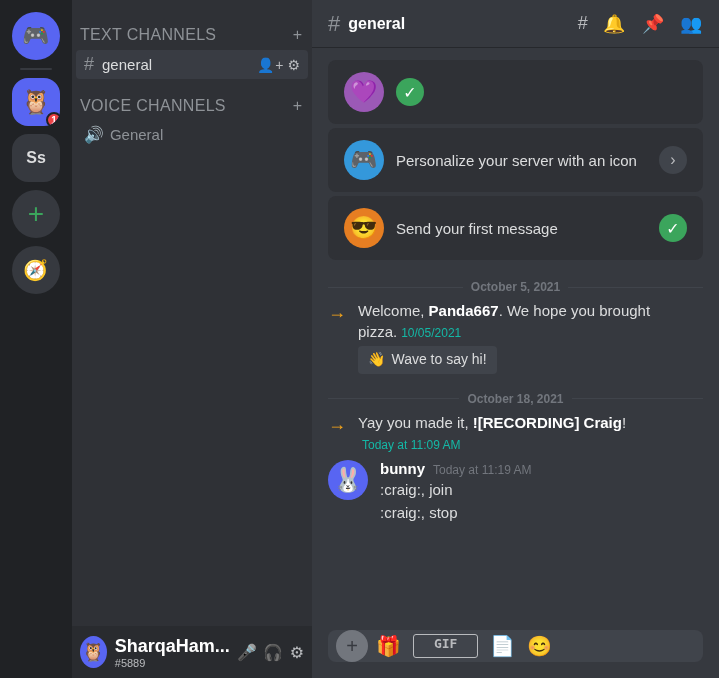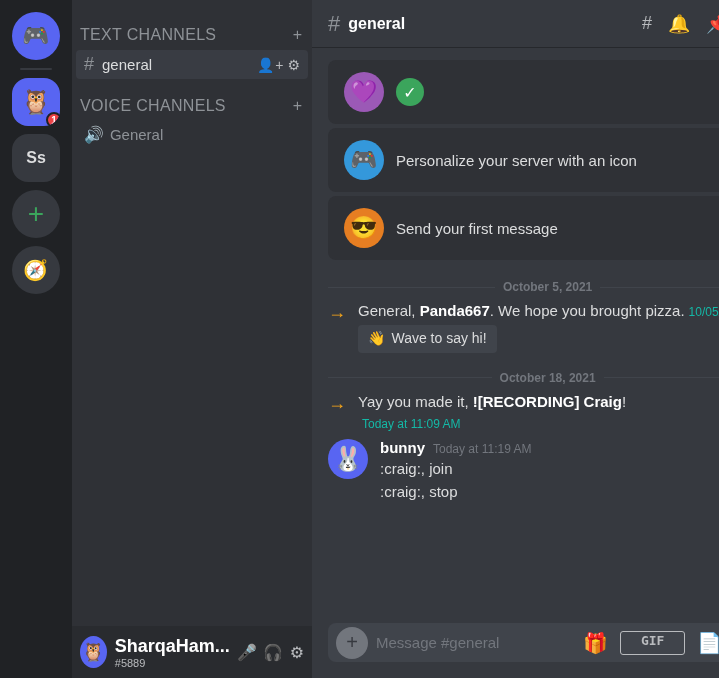--- a/index.html
+++ b/index.html
@@ -504,21 +504,21 @@
 
     <div class="date-divider">
       <div class="date-divider-line"></div>
       <span class="date-divider-text">October 5, 2021</span>
       <div class="date-divider-line"></div>
     </div>
 
     <div class="system-message">
       <span class="system-arrow">→</span>
       <div class="system-content">
-        <span>General, </span><strong>Panda667</strong><span>. We hope you brought pizza.</span><span class="timestamp">10/05/2021</span>
+        <span>Welcome, </span><strong>Panda667</strong><span>. We hope you brought pizza.</span><span class="timestamp">10/05/2021</span>
         <br>
         <div class="wave-btn">
           <span>👋</span>
           <span>Wave to say hi!</span>
         </div>
       </div>
     </div>
 
     <div class="date-divider">
       <div class="date-divider-line"></div>
@@ -545,21 +545,20 @@
         <div class="message-text">:craig:, join</div>
         <div class="message-text">:craig:, stop</div>
       </div>
     </div>
 
   </div>
 
   <div class="chat-input-area">
     <div class="chat-input-box">
       <div class="input-add-btn">+</div>
-      <input class="input-field" placeholder="Message #general" type="text" style="">
       <div class="input-actions">
         <span>🎁</span>
         <span style="font-size:13px; font-weight:bold; color:#b9bbbe; border:1.5px solid #b9bbbe; border-radius:3px; padding:1px 20px; font-family:monospace;">GIF</span>
         <span>📄</span>
         <span>😊</span>
       </div>
     </div>
   </div>
 </div>
 

